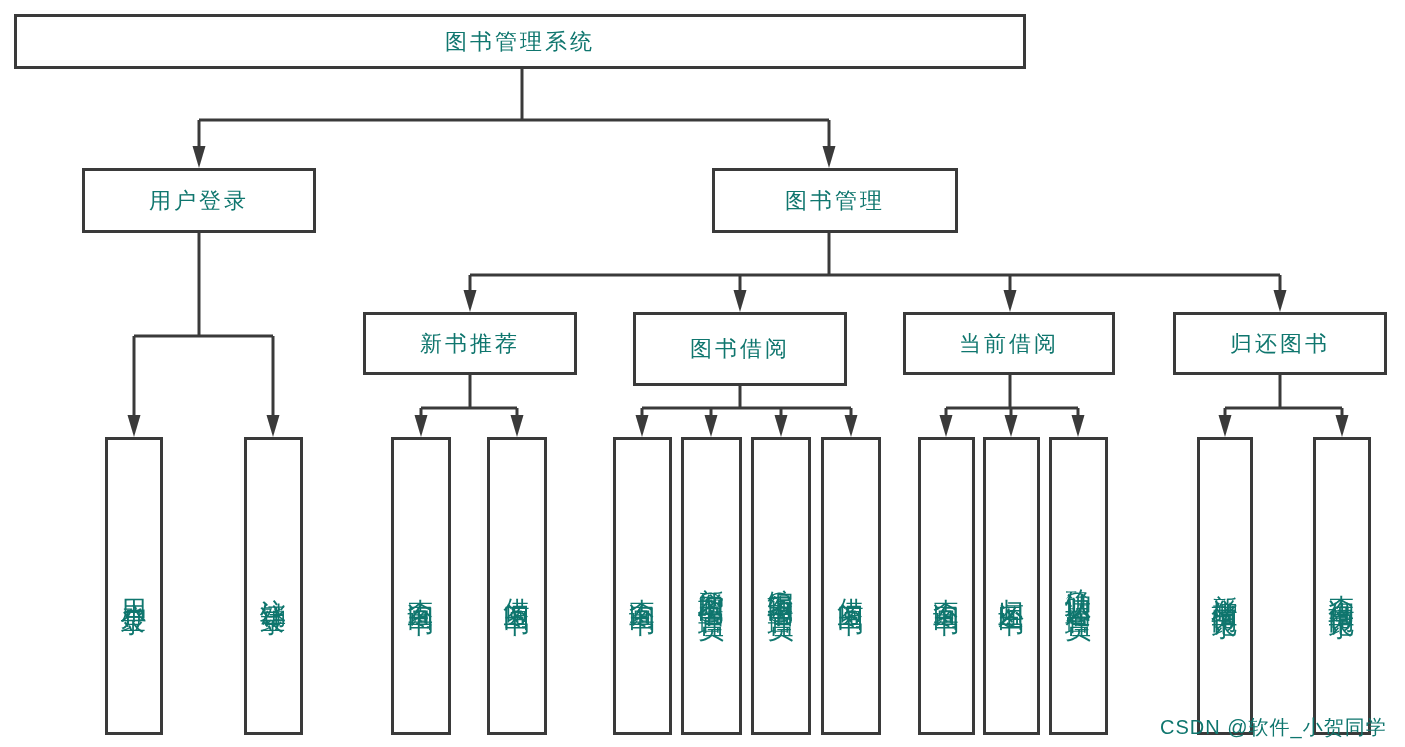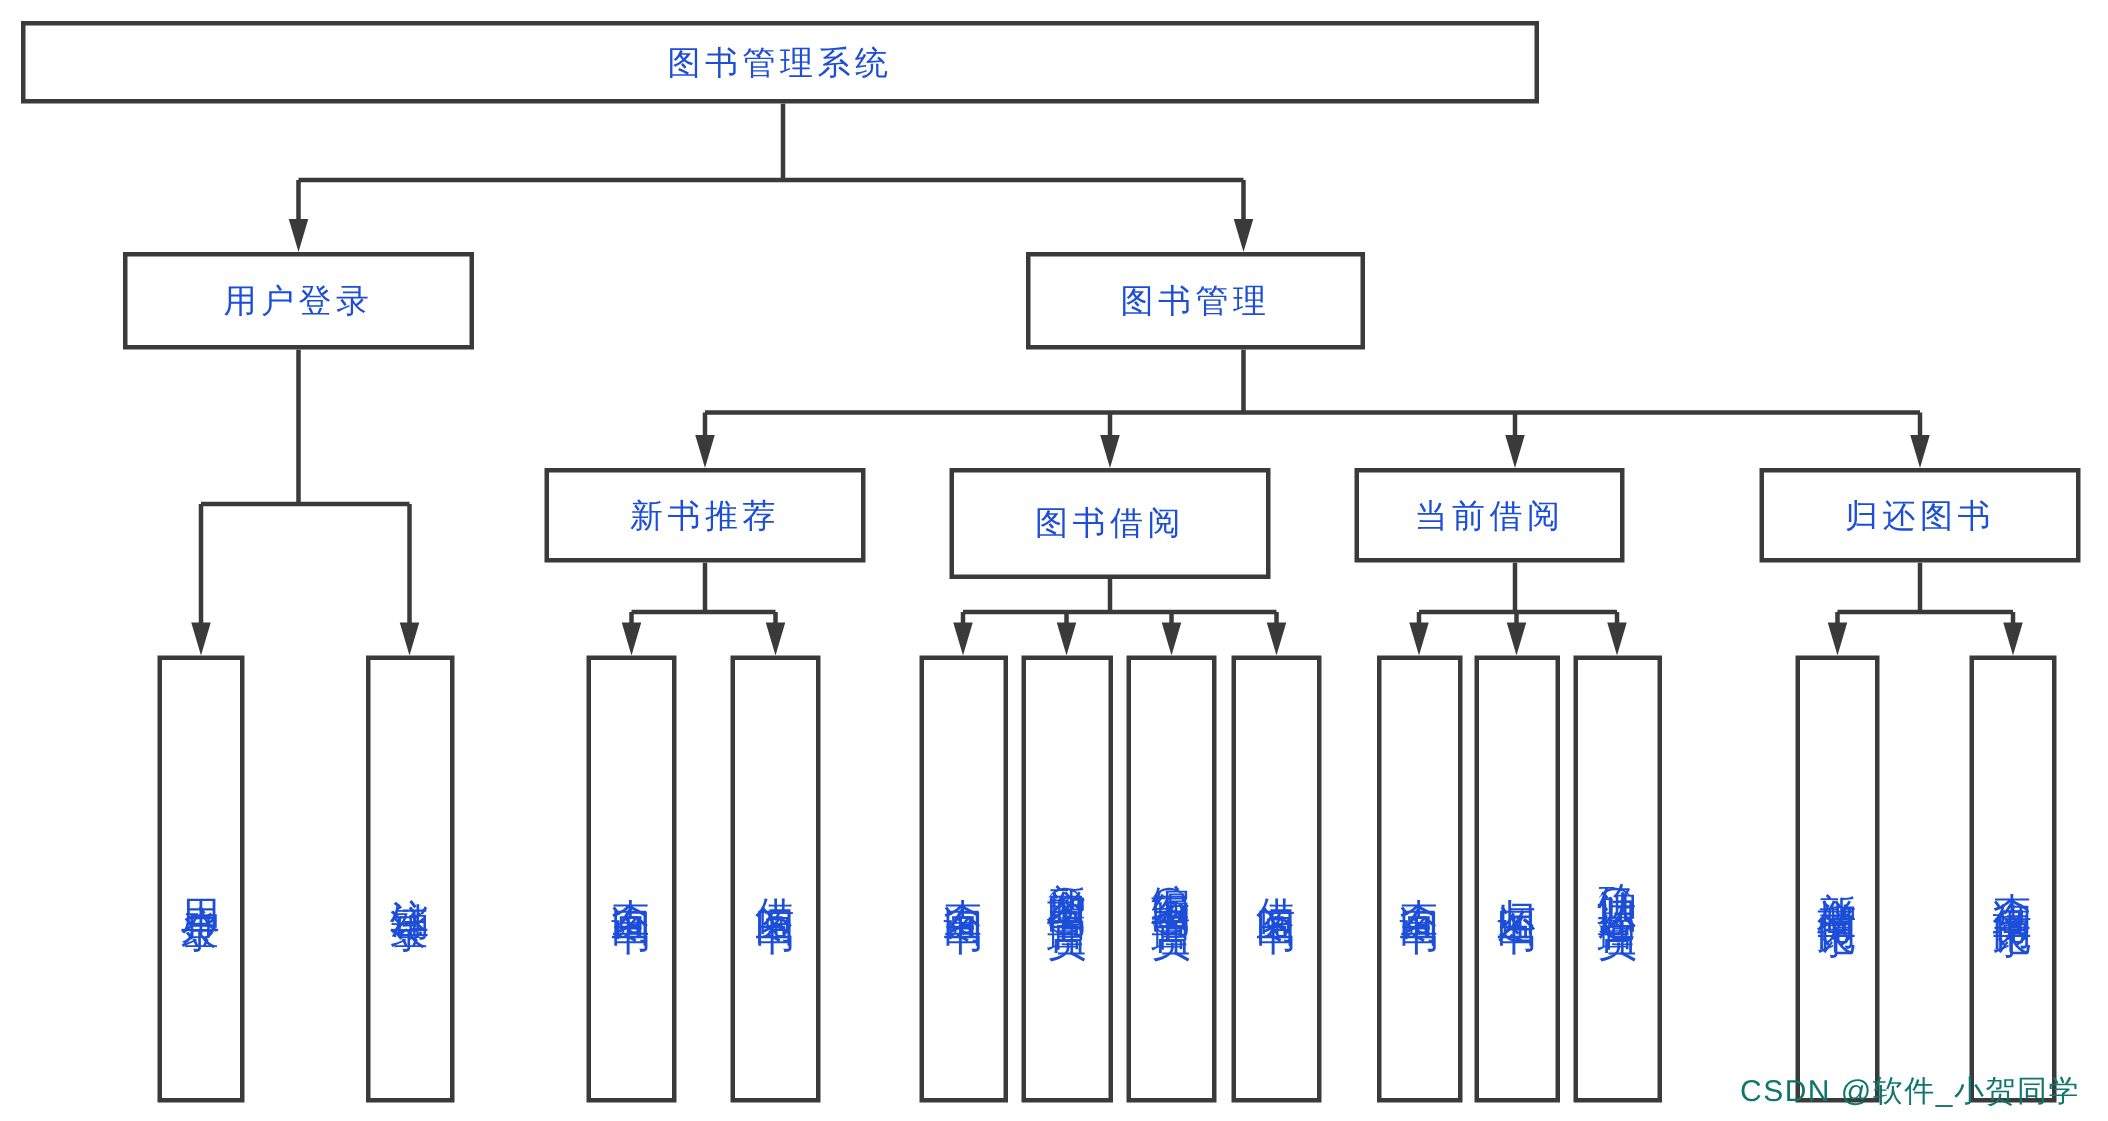--- a/index.html
+++ b/index.html
@@ -9,21 +9,21 @@
     background:#ffffff;
     font-family:"Liberation Sans","DejaVu Sans",sans-serif;
     overflow:hidden;
   }
   .connectors{position:absolute;left:0;top:0;z-index:1;}
   .node{
     position:absolute;
     box-sizing:border-box;
     border:3px solid #3a3a3a;
     background:#ffffff;
-    color:#1d4ed8;
+    color:#0f766e;
     display:flex;
     align-items:center;
     justify-content:center;
     z-index:2;
   }
   .h-node{
     font-size:22px;
     letter-spacing:3px;
     white-space:nowrap;
   }
@@ -104,25 +104,25 @@
         <polygon points="1004.5,415 1017.5,415 1011,437"></polygon>
         <polygon points="1071.5,415 1084.5,415 1078,437"></polygon>
         <polygon points="1218.5,415 1231.5,415 1225,437"></polygon>
         <polygon points="1335.5,415 1348.5,415 1342,437"></polygon>
       </g>
   </svg>
 
   <div class="node h-node" style="left:14px;top:14px;width:1012px;height:55px">图书管理系统</div>
 
   <div class="node h-node" style="left:82px;top:168px;width:234px;height:65px">用户登录</div>
-  <div class="node h-node" style="left:684px;top:168px;width:226px;height:65px">图书管理</div>
+  <div class="node h-node" style="left:712px;top:168px;width:246px;height:65px">图书管理</div>
 
   <div class="node h-node" style="left:363px;top:312px;width:214px;height:63px">新书推荐</div>
   <div class="node h-node" style="left:633px;top:312px;width:214px;height:74px">图书借阅</div>
-  <div class="node h-node" style="left:903px;top:312px;width:180px;height:63px">当前借阅</div>
+  <div class="node h-node" style="left:903px;top:312px;width:212px;height:63px">当前借阅</div>
   <div class="node h-node" style="left:1173px;top:312px;width:214px;height:63px">归还图书</div>
 
   <div class="node v-node" style="left:105px;top:437px;width:58px;height:298px">用户登录</div>
   <div class="node v-node" style="left:244px;top:437px;width:59px;height:298px">注销登录</div>
 
   <div class="node v-node" style="left:391px;top:437px;width:60px;height:298px">查询图书</div>
   <div class="node v-node" style="left:487px;top:437px;width:60px;height:298px">借阅图书</div>
 
   <div class="node v-node" style="left:613px;top:437px;width:59px;height:298px">查询图书</div>
   <div class="node v-node" style="left:681px;top:437px;width:61px;height:298px">新增图书（管理员）</div>

